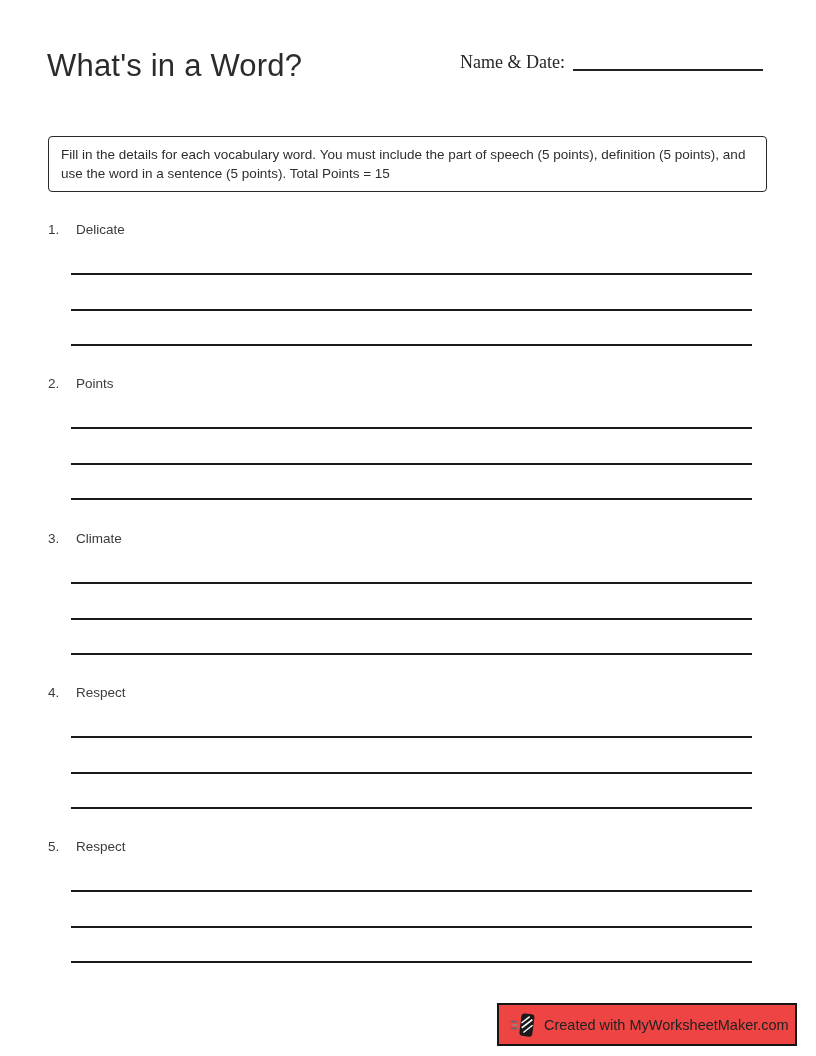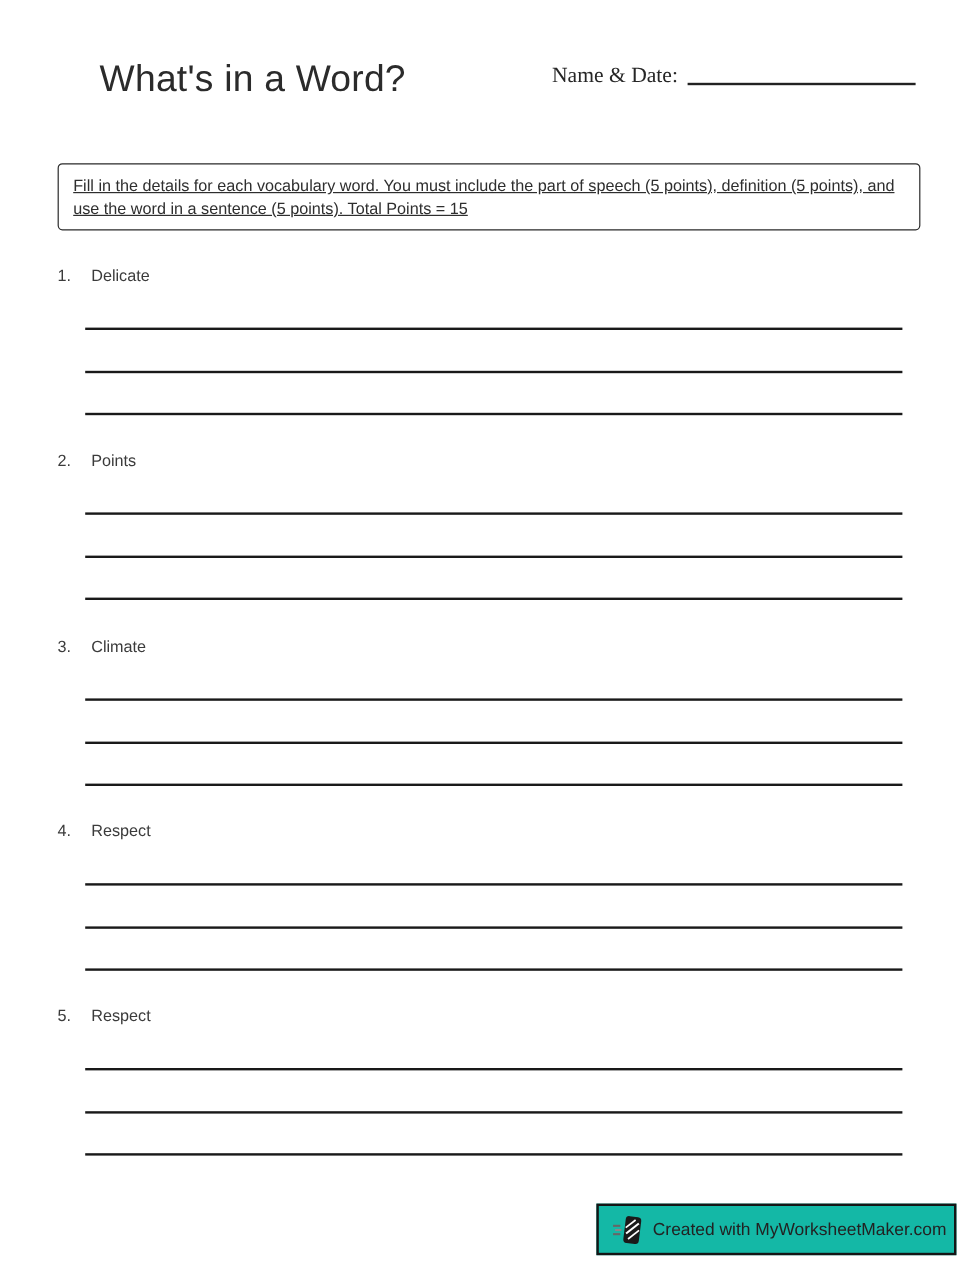--- a/index.html
+++ b/index.html
@@ -15,21 +15,20 @@
 
   
   .page-title {
     position: absolute;
     left: 47px;
     top: 48px;
     font-size: 31px;
     font-weight: 400;
     color: #2b2b2b;
     letter-spacing: 0.2px;
-    margin-left: 36px;
   }
   .name-date {
     position: absolute;
     left: 460px;
     top: 52px;
     font-family: "Liberation Serif", "DejaVu Serif", serif;
     font-size: 18px;
     color: #262626;
     white-space: nowrap;
     text-align: right;
@@ -49,21 +48,20 @@
     left: 48px;
     top: 136px;
     width: 719px;
     min-height: 55px;
     border: 1px solid #2a2a2a;
     border-radius: 4px;
     padding: 8px 12px;
     font-size: 13.5px;
     line-height: 19px;
     color: #2e2e2e;
-    text-decoration: underline;
   }
 
   
   .word-block {
     position: absolute;
     left: 48px;
     width: 720px;
     height: 130px;
   }
   .wb-0 { top: 222px; }
@@ -96,21 +94,21 @@
   .al-2 { top: 122px; }
 
   
   .footer-badge {
     position: absolute;
     left: 497px;
     top: 1003px;
     width: 300px;
     height: 43px;
     border: 2px solid #151515;
-    background: #14b8a6;
+    background: #ef4444;
     display: flex;
     align-items: center;
     padding: 0 10px 0 11px;
     gap: 8px;
   }
   .footer-badge .badge-text {
     font-size: 14.5px;
     color: #222222;
     white-space: nowrap;
   }

